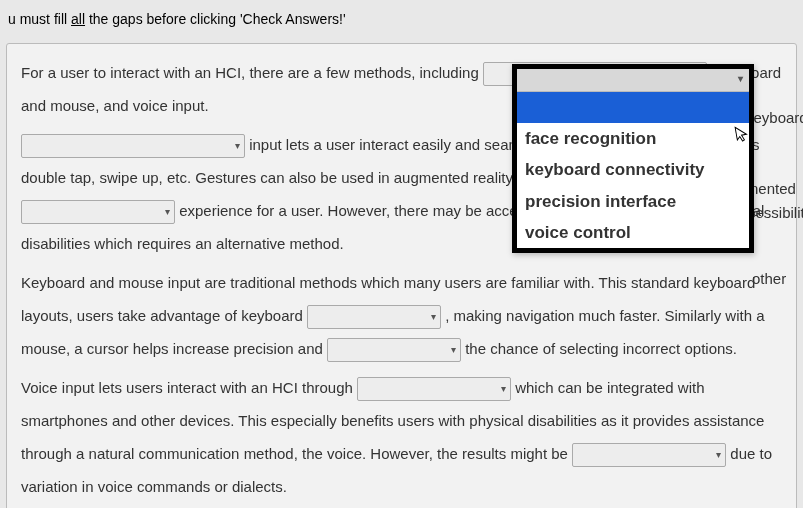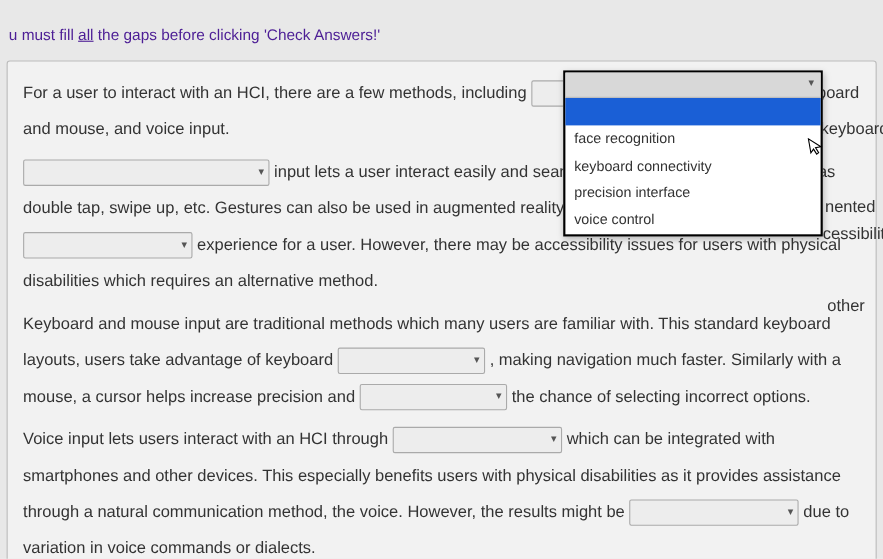--- a/index.html
+++ b/index.html
@@ -9,23 +9,23 @@
     background: #e8e8e8;
     color: #333;
     font-size: 15px;
     line-height: 2.2;
     width: 803px;
     height: 508px;
     overflow: hidden;
     position: relative;
   }
   .instruction {
-    padding: 16px 8px 8px 8px;
+    padding: 4px 8px 8px 8px;
     font-size: 14px;
-    color: #4c1d95;
+    color: #000000;
   }
   .instruction .underline {
     text-decoration: underline;
   }
   .card {
     background: #f2f2f2;
     border: 1px solid #bbb;
     border-radius: 3px;
     margin: 0 6px 6px 6px;
     padding: 12px 14px;
@@ -56,25 +56,26 @@
     color: #555;
   }
   .para { margin-bottom: 6px; }
   
   .dropdown-open {
     position: absolute;
     top: 64px;
     left: 512px;
     width: 232px;
     background: #fff;
-    border: 2px solid #000000;
+    border: 5px solid #000000;
     box-shadow: 1px 2px 6px rgba(0,0,0,0.25);
     z-index: 10;
-    font-size: 13px;
+    font-size: 17px;
     line-height: 1.6;
+    font-weight: bold;
   }
   .dropdown-open .dd-current {
     background: #d8d8d8;
     height: 22px;
     border-bottom: 1px solid #bbb;
     position: relative;
   }
   .dropdown-open .dd-current::after {
     content: "▾";
     position: absolute;

